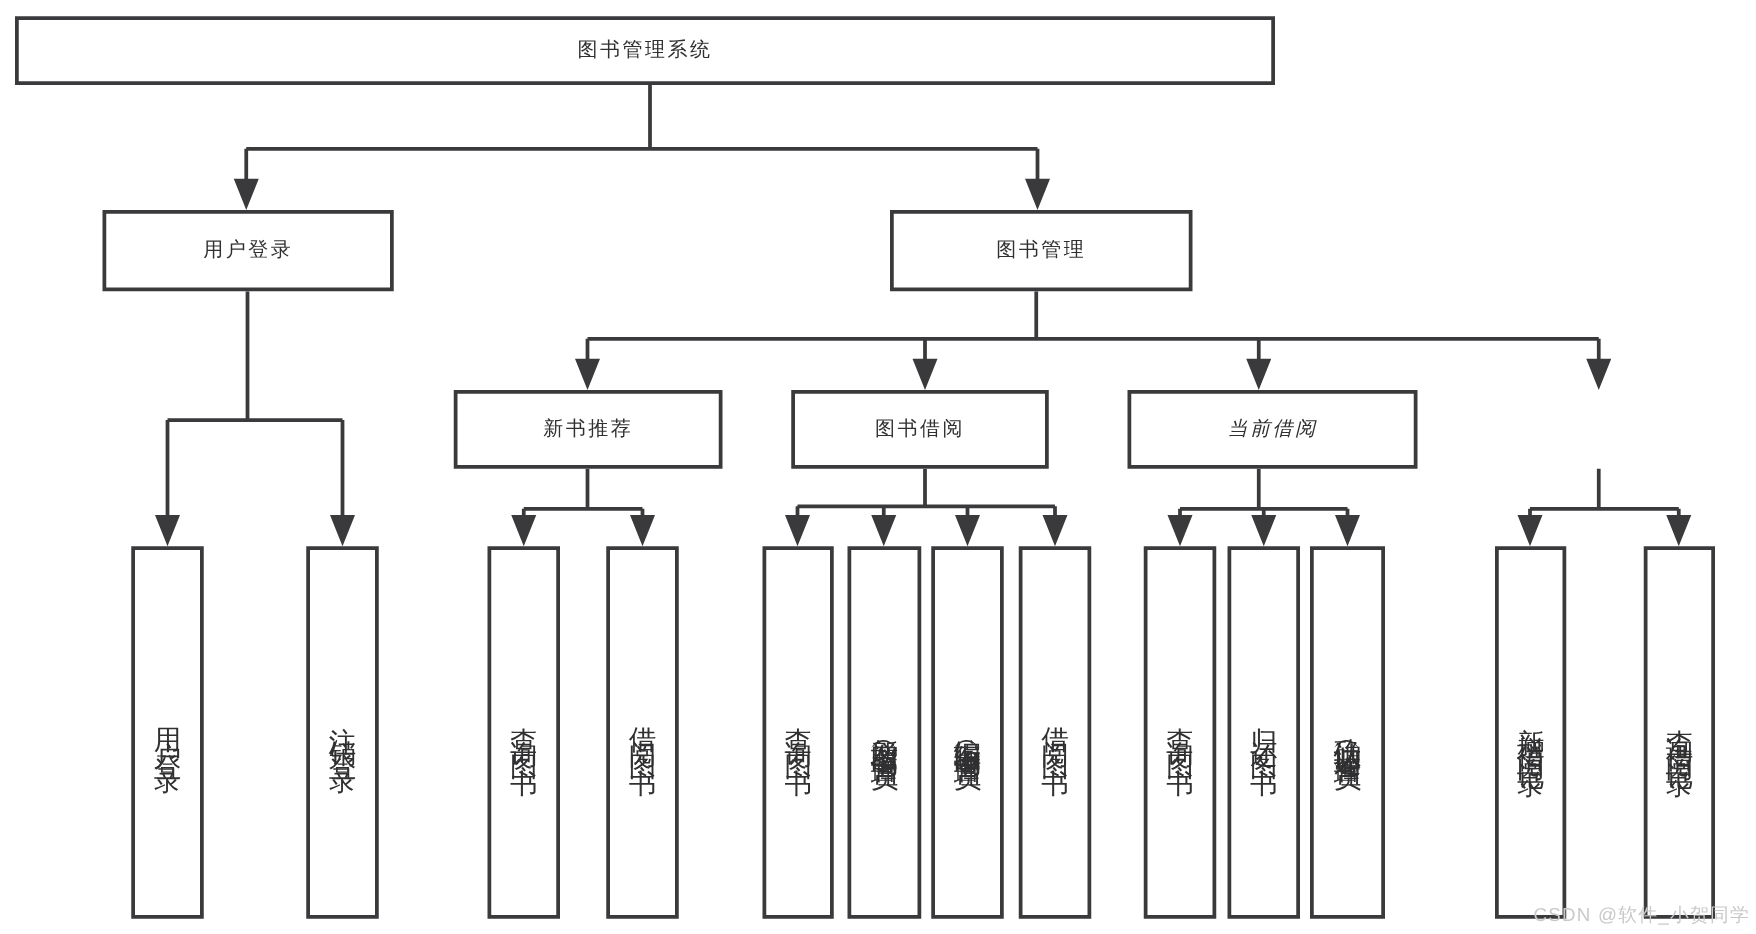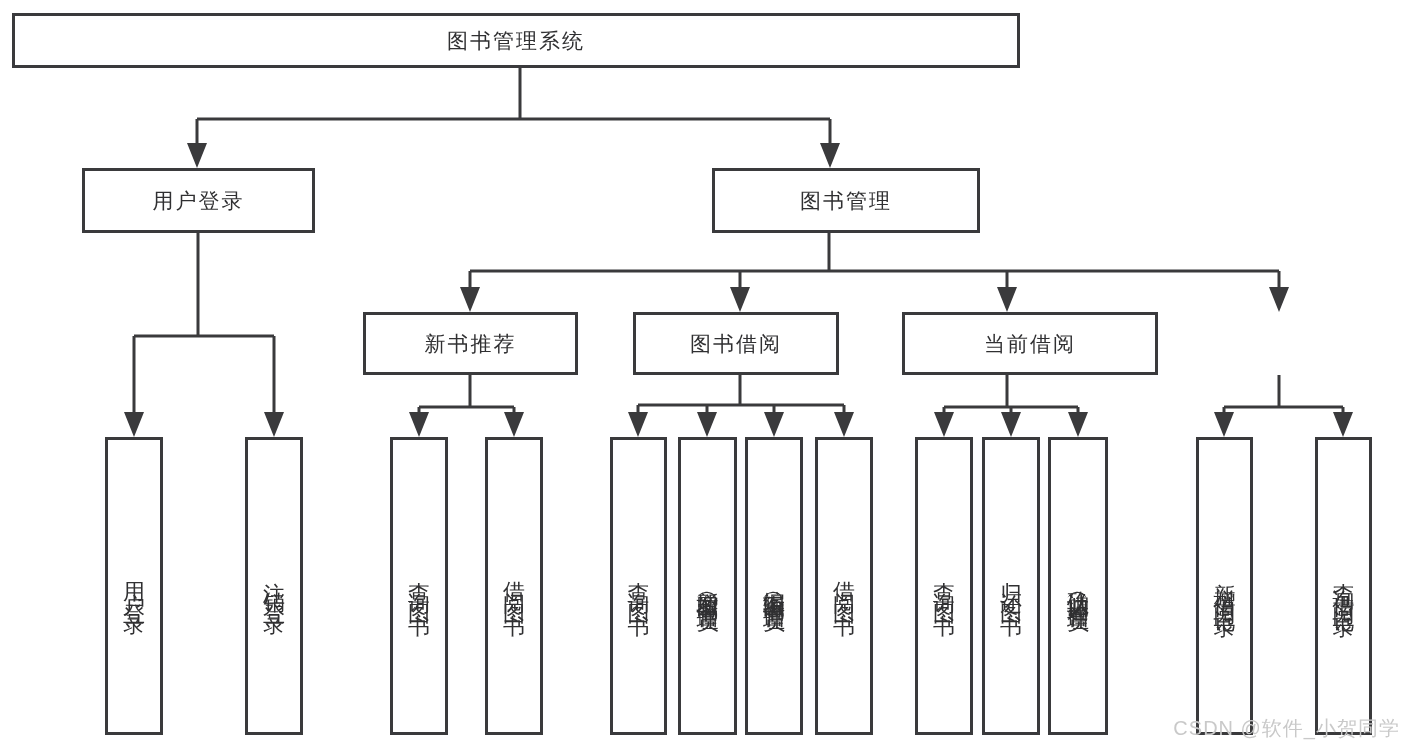--- a/index.html
+++ b/index.html
@@ -22,40 +22,40 @@
     position:absolute;
     box-sizing:border-box;
     border:3px solid var(--line);
     background:#fff;
     display:flex;
     align-items:center;
     justify-content:center;
     text-align:center;
   }
   .hnode{
-    font-size:21px;
+    font-size:16px;
     letter-spacing:2px;
     white-space:nowrap;
     text-align:center;
   }
   .vnode span{
     writing-mode:vertical-rl;
     text-orientation:mixed;
     font-size:22px;
     line-height:1;
     white-space:nowrap;
   }
   .sp4 span{letter-spacing:11px;}
   .sp6 span{letter-spacing:7px;}
   .sp10 span{letter-spacing:3px;}
   .watermark{
     position:absolute;
     right:5px;
     bottom:5px;
-    font-size:20px;
+    font-size:15px;
     color:var(--wm);
     letter-spacing:1px;
     white-space:nowrap;
     z-index:10;
     pointer-events:none;
   }
 </style>
 </head>
 <body>
 
@@ -77,25 +77,25 @@
          M628 412 L648 412 L638 437 Z  M697 412 L717 412 L707 437 Z
          M764 412 L784 412 L774 437 Z  M834 412 L854 412 L844 437 Z
          M934 412 L954 412 L944 437 Z  M1001 412 L1021 412 L1011 437 Z
          M1068 412 L1088 412 L1078 437 Z
          M1214 412 L1234 412 L1224 437 Z  M1333 412 L1353 412 L1343 437 Z"></path>
   </svg>
 
   <div class="node hnode" style="left:12px;top:13px;width:1008px;height:55px;">图书管理系统</div>
 
   <div class="node hnode" style="left:82px;top:168px;width:233px;height:65px;">用户登录</div>
-  <div class="node hnode" style="left:712px;top:168px;width:268px;height:65px;">图书管理</div>
+  <div class="node hnode" style="left:712px;top:168px;width:242px;height:65px;">图书管理</div>
 
   <div class="node hnode" style="left:363px;top:312px;width:215px;height:63px;">新书推荐</div>
   <div class="node hnode" style="left:633px;top:312px;width:206px;height:63px;">图书借阅</div>
-  <div class="node hnode" style="left:902px;top:312px;width:256px;height:63px;">当前借阅</div>
+  <div class="node hnode" style="left:902px;top:312px;width:232px;height:63px;font-style:italic;">当前借阅</div>
 
   <div class="node vnode sp4" style="left:105px;top:437px;width:58px;height:298px;">
     <span>用户登录</span>
   </div>
   <div class="node vnode sp4" style="left:245px;top:437px;width:58px;height:298px;">
     <span>注销登录</span>
   </div>
 
   <div class="node vnode sp4" style="left:390px;top:437px;width:58px;height:298px;">
     <span>查询图书</span>

